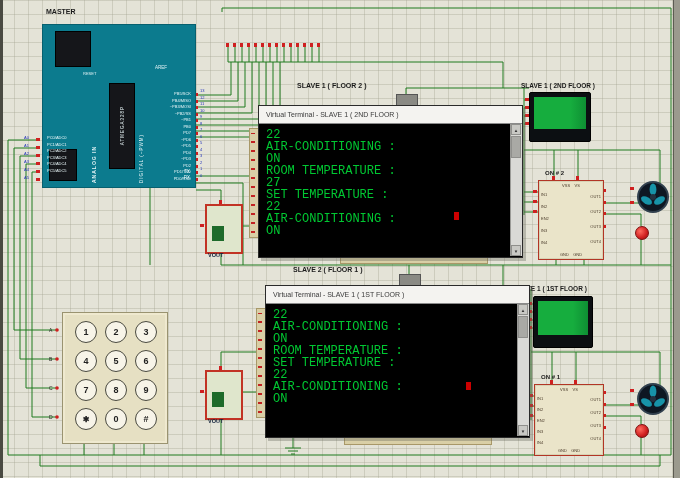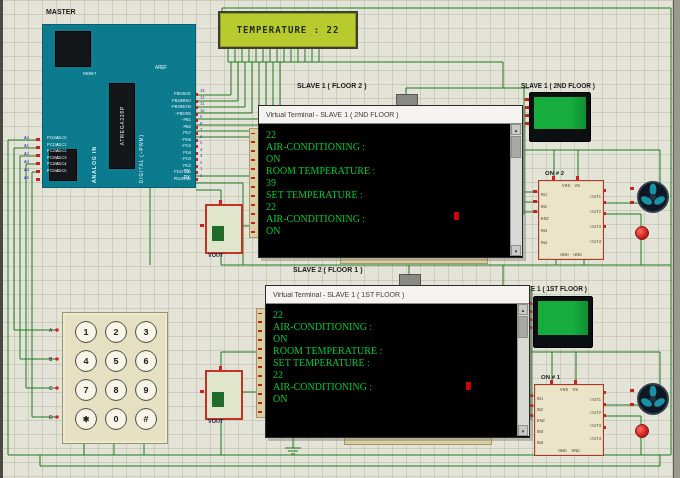--- a/index.html
+++ b/index.html
@@ -23,22 +23,22 @@
   .bluecol{position:absolute;z-index:3;font-size:4px;line-height:6.5px;white-space:pre-line;color:#2233bb;}
   
   .lcd{position:absolute;z-index:2;background:#b7cb2f;border:2px solid #3c3f2e;box-shadow:inset 0 0 0 1px #8f9c23;
        display:flex;align-items:center;justify-content:center;
        font-family:"DejaVu Sans Mono",monospace;font-size:9px;font-weight:bold;color:#232d04;letter-spacing:1px;}
   
   .vtwin{position:absolute;z-index:5;background:#000;border:1px solid #2a2a2a;box-shadow:3px 3px 0 rgba(100,100,90,.35);}
   .vt-title{height:17px;background:#f4f3f0;border-bottom:1px solid #8a8a8a;font-size:7px;color:#3a3a3a;
             line-height:17px;padding-left:7px;white-space:nowrap;overflow:hidden;}
   .vt-body{position:relative;height:132px;background:#000;overflow:hidden;}
-  .vt-lines{position:absolute;left:7px;top:5px;right:13px;font-family:Liberation Serif, serif;
-            font-size:10px;line-height:12px;color:#00c832;}
+  .vt-lines{position:absolute;left:7px;top:5px;right:13px;font-family:Liberation Mono, monospace;
+            font-size:12px;line-height:12px;color:#00c832;}
   .cursor{position:absolute;width:5px;height:8px;background:#cc0000;}
   .vt-scroll{position:absolute;right:0;top:0;bottom:0;width:11px;background:#d9d9d6;border-left:1px solid #9a9a97;}
   .sb-btn{position:absolute;left:0;width:10px;height:11px;background:#c8c8c4;border:1px solid #8f8f8c;
           font-size:4.5px;color:#333;text-align:center;line-height:11px;box-sizing:border-box;}
   .sb-thumb{position:absolute;left:0;top:12px;width:10px;height:22px;background:#a9a9a5;border:1px solid #8f8f8c;box-sizing:border-box;}
   
   .keypad{position:absolute;z-index:2;background:#e6e0c3;border:1px solid #9a9370;box-shadow:inset 0 0 0 2px #efe9cf;}
   .key{position:absolute;width:20px;height:20px;border-radius:50%;background:#f7f4e8;border:1px solid #4a4a40;
        font-size:9px;font-weight:bold;color:#222;display:flex;align-items:center;justify-content:center;cursor:pointer;}
   .rowletter{position:absolute;z-index:3;font-size:5px;color:#222;}
@@ -231,23 +231,20 @@
 2
 1
 0</div>
   <div class="bluecol" style="left:24px;top:134px;line-height:8px;">A0
 A1
 A2
 A3
 A4
 A5</div>
 
-  <div class="lcd" style="left:218px;top:11px;width:136px;height:34px;">
-    <span>TEMPERATURE : 22</span>
-  </div>
 
   <div class="lbl" style="left:297px;top:82px;">SLAVE 1 ( FLOOR 2 )</div>
   <div class="lbl" style="left:293px;top:266px;">SLAVE 2 ( FLOOR 1 )</div>
 
   <div class="grayblk" style="left:396px;top:94px;width:20px;height:12px;"></div>
   <div class="grayblk" style="left:399px;top:274px;width:20px;height:12px;"></div>
   <div class="sliver" style="left:249px;top:128px;width:8px;height:108px;">
       <div class="ticks"></div>
     </div>
   <div class="sliver" style="left:256px;top:308px;width:8px;height:108px;">
@@ -266,21 +263,21 @@
   <div class="vtwin" style="left:258px;top:105px;width:263px;height:151px;">
     <div class="vt-title">
       <span>Virtual Terminal - SLAVE 1 ( 2ND FLOOR )</span>
     </div>
     <div class="vt-body">
       <div class="vt-lines">
         <div>22</div>
           <div>AIR-CONDITIONING :</div>
         <div>ON</div>
           <div>ROOM TEMPERATURE :</div>
-        <div>39</div>
+        <div>27</div>
           <div>SET TEMPERATURE :</div>
         <div>22</div>
           <div>AIR-CONDITIONING :</div>
         <div>ON</div>
       </div>
       <div class="cursor" style="left:195px;top:88px;"></div>
       <div class="vt-scroll">
         <div class="sb-btn" style="top:0;">▲</div>
         <div class="sb-thumb"></div>
         <div class="sb-btn" style="bottom:0;">▼</div>

